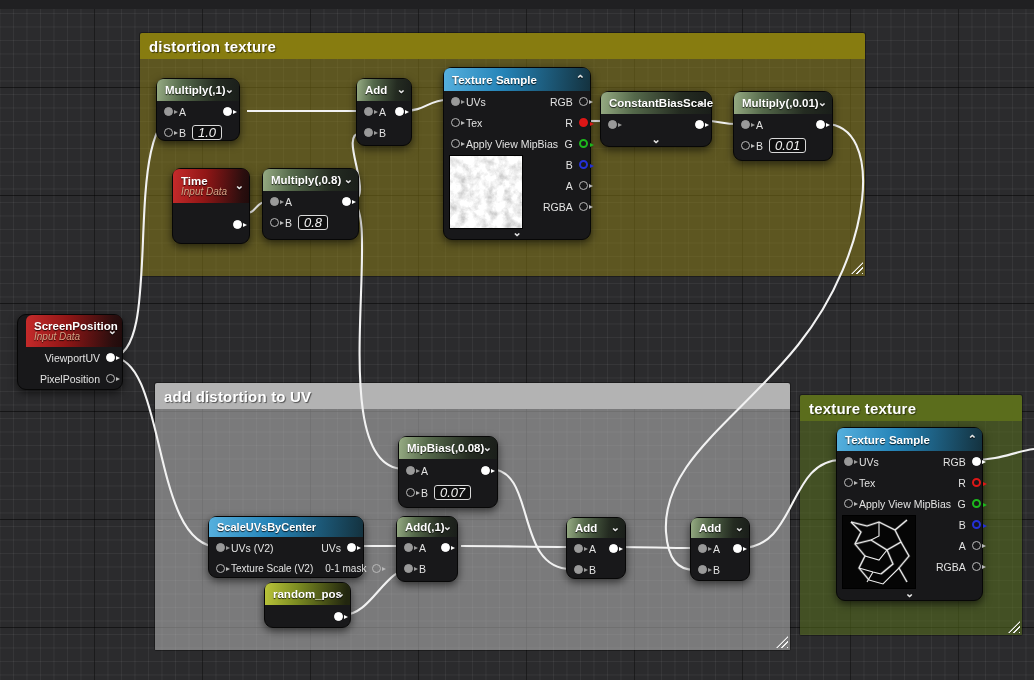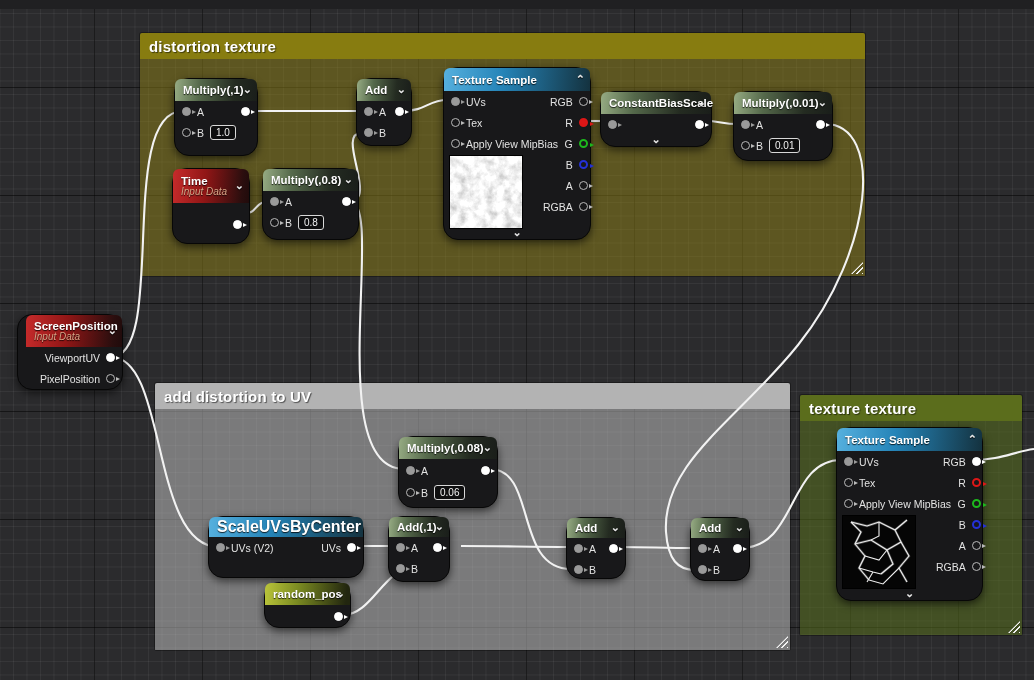--- a/index.html
+++ b/index.html
@@ -29,21 +29,21 @@
   .c-distortion .fill{background:rgba(143,130,22,.5);}
   .c-gray .bar{background:#b3b3b3;}
   .c-gray .fill{background:rgba(195,195,195,.52);}
   .c-thunder .bar{background:#5b6d1c;}
   .c-thunder .fill{background:rgba(88,112,30,.55);}
   
   #wires{position:absolute;left:0;top:0;z-index:2;pointer-events:none;}
   #wires path{stroke:#f2f2f2;stroke-width:2.1;fill:none;pointer-events:stroke;}
   
   .node{position:absolute;z-index:3;background:#18181a;border:1px solid #070707;
-    border-radius:15px;box-shadow:0 3px 9px rgba(0,0,0,.6);box-sizing:border-box;color:#e2e2e2;}
+    border-radius:9px;box-shadow:0 3px 9px rgba(0,0,0,.6);box-sizing:border-box;color:#e2e2e2;}
   .nh{position:relative;display:flex;align-items:center;height:22px;padding:0 18px 0 8px;
     border-radius:6px 6px 0 0;font-size:11.5px;font-weight:700;color:#fff;
     text-shadow:0 1px 1px rgba(0,0,0,.8);white-space:nowrap;}
   .nh .chev{position:absolute;right:5px;top:50%;transform:translateY(-54%);
     font-size:11px;font-weight:700;color:#e8e8e8;line-height:1;}
   .nh-tall{height:34px;flex-direction:column;align-items:flex-start;justify-content:center;}
   .nh-tall .sub{font-size:10px;font-style:italic;font-weight:400;color:#d9a486;margin-top:-1px;}
   .hdr-green{background:linear-gradient(95deg,#96ab83 0%,#55694b 30%,#242b21 72%,#1a1e1a 100%);}
   .hdr-red{background:linear-gradient(95deg,#c62b2b 0%,#911616 42%,#2a0e0e 90%,#200b0b 100%);}
   .hdr-blue{background:linear-gradient(95deg,#56b0de 0%,#2584b8 40%,#14323f 100%);}
@@ -57,21 +57,21 @@
   .pin::after{content:"";position:absolute;left:9px;top:2px;width:0;height:0;
     border-top:2.5px solid transparent;border-bottom:2.5px solid transparent;border-left:4px solid;}
   .p-hw{border:1.8px solid #b9b9b9;}            .p-hw::after{border-left-color:#b9b9b9;}
   .p-fw{background:#fff;border:1.8px solid #fff;}   .p-fw::after{border-left-color:#fff;}
   .p-fg{background:#9a9a9a;border:1.8px solid #9a9a9a;} .p-fg::after{border-left-color:#9a9a9a;}
   .p-hr{border:2px solid #dd1717;}              .p-hr::after{border-left-color:#dd1717;}
   .p-fr{background:#dd1717;border:2px solid #dd1717;} .p-fr::after{border-left-color:#dd1717;}
   .p-hg{border:2px solid #1db81d;}              .p-hg::after{border-left-color:#1db81d;}
   .p-hb{border:2px solid #2431d8;}              .p-hb::after{border-left-color:#2431d8;}
   .vbox{display:inline-block;border:1.5px solid #d8d8d8;border-radius:3px;
-    background:rgba(8,8,8,.55);padding:0 5px;font-size:10px;line-height:13px;color:#f0f0f0;}
+    background:rgba(8,8,8,.55);padding:0 5px;font-size:13px;line-height:13px;color:#f0f0f0;font-style:italic;}
   .bchev{position:absolute;left:50%;bottom:1px;transform:translateX(-50%);
     font-size:11px;font-weight:700;color:#e8e8e8;line-height:1;}
   
   .ts-cols{display:flex;}
   .ts-left{width:86px;}
   .ts-right{flex:1;}
   .preview{width:72px;height:72px;margin:1px 0 0 5px;border:1px solid #000;background:#000;}
   .preview svg{display:block;}
 </style>
 </head>
@@ -117,21 +117,21 @@
     <path d="M825,124 C884,124 874,250 798,345 C738,420 662,462 666,532 C668,560 678,570 695,570"></path>
     <path d="M355,546 C382,546 390,546 413,546"></path>
     <path d="M343,615 C372,615 384,568 413,568"></path>
     <path d="M461,546 C505,546 528,547 571,547"></path>
     <path d="M490,469 C537,469 514,569 571,569"></path>
     <path d="M617,547 C652,547 660,548 695,548"></path>
     <path d="M741,548 C797,548 788,460 841,460"></path>
     <path d="M972,460 C1002,460 1012,452 1034,449"></path>
   </svg>
 
-  <div class="node" style="left:174px;top:78px;width:84px;height:78px;">
+  <div class="node" style="left:156px;top:78px;width:84px;height:63px;">
     <div class="nh hdr-green">
       <span>Multiply(,1)</span>
       <span class="chev">⌄</span>
     </div>
     <div class="row">
       <span class="pin p-fg"></span>
       <span class="lbl">A</span>
       <span class="sp"></span>
       <span class="pin p-fw"></span>
     </div>
@@ -289,60 +289,67 @@
       <span class="pin p-fw"></span>
     </div>
     <div class="row row-end">
       <span class="lbl">PixelPosition</span>
       <span class="pin p-hw"></span>
     </div>
   </div>
 
   <div class="node" style="left:398px;top:436px;width:100px;height:72px;">
     <div class="nh hdr-green">
-      <span>Multiply(,0.08)</span>
+      <span>MipBias(,0.08)</span>
       <span class="chev">⌄</span>
     </div>
     <div class="row" style="height:23px;">
       <span class="pin p-fg"></span>
       <span class="lbl">A</span>
       <span class="sp"></span>
       <span class="pin p-fw"></span>
     </div>
     <div class="row">
       <span class="pin p-hw"></span>
       <span class="lbl">B</span>
-      <span class="vbox">0.06</span>
+      <span class="vbox">0.07</span>
     </div>
   </div>
 
   <div class="node" style="left:208px;top:516px;width:156px;height:62px;">
-    <div class="nh hdr-blue" style="height:20px;font-size:16px;">
+    <div class="nh hdr-blue" style="height:20px;font-size:11px;">
       <span>ScaleUVsByCenter</span>
     </div>
     <div class="row">
       <span class="pin p-fg"></span>
       <span class="lbl">UVs (V2)</span>
       <span class="sp"></span>
       <span class="lbl">UVs</span>
       <span class="pin p-fw"></span>
+    </div>
+    <div class="row" style="font-size:10px;">
+      <span class="pin p-hw"></span>
+      <span class="lbl">Texture Scale (V2)</span>
+      <span class="sp"></span>
+      <span class="lbl">0-1 mask</span>
+      <span class="pin p-hw"></span>
     </div>
   </div>
 
   <div class="node" style="left:264px;top:582px;width:87px;height:46px;">
     <div class="nh hdr-lime" style="height:22px;">
       <span>random_pos</span>
       <span class="chev">⌄</span>
     </div>
     <div class="row row-end" style="height:23px;">
       <span class="pin p-fw"></span>
     </div>
   </div>
 
-  <div class="node" style="left:388px;top:516px;width:62px;height:66px;">
+  <div class="node" style="left:396px;top:516px;width:62px;height:66px;">
     <div class="nh hdr-green" style="height:20px;">
       <span>Add(,1)</span>
       <span class="chev">⌄</span>
     </div>
     <div class="row">
       <span class="pin p-fg"></span>
       <span class="lbl">A</span>
       <span class="sp"></span>
       <span class="pin p-fw"></span>
     </div>

